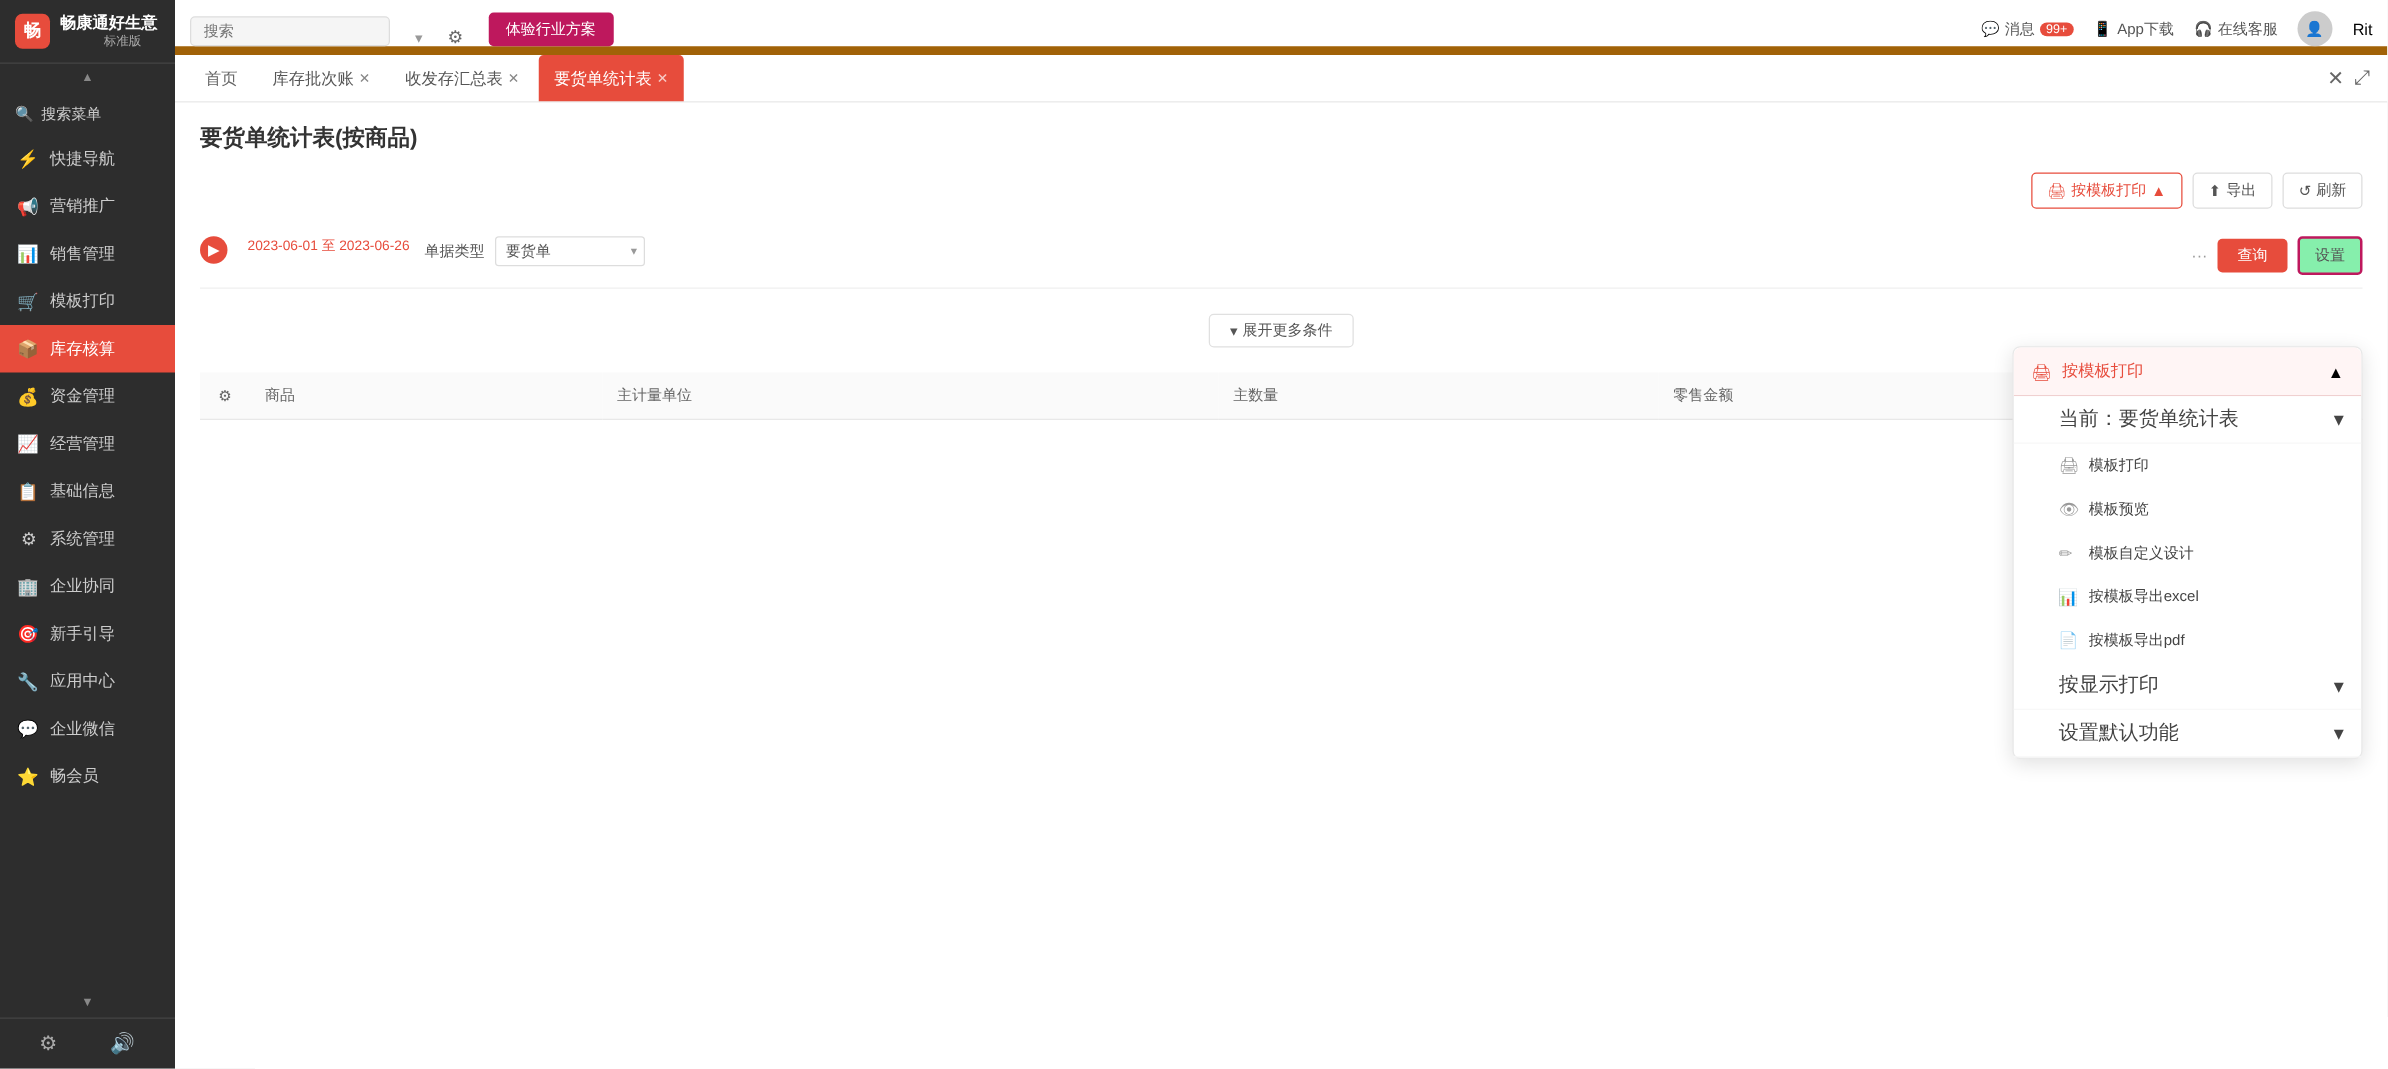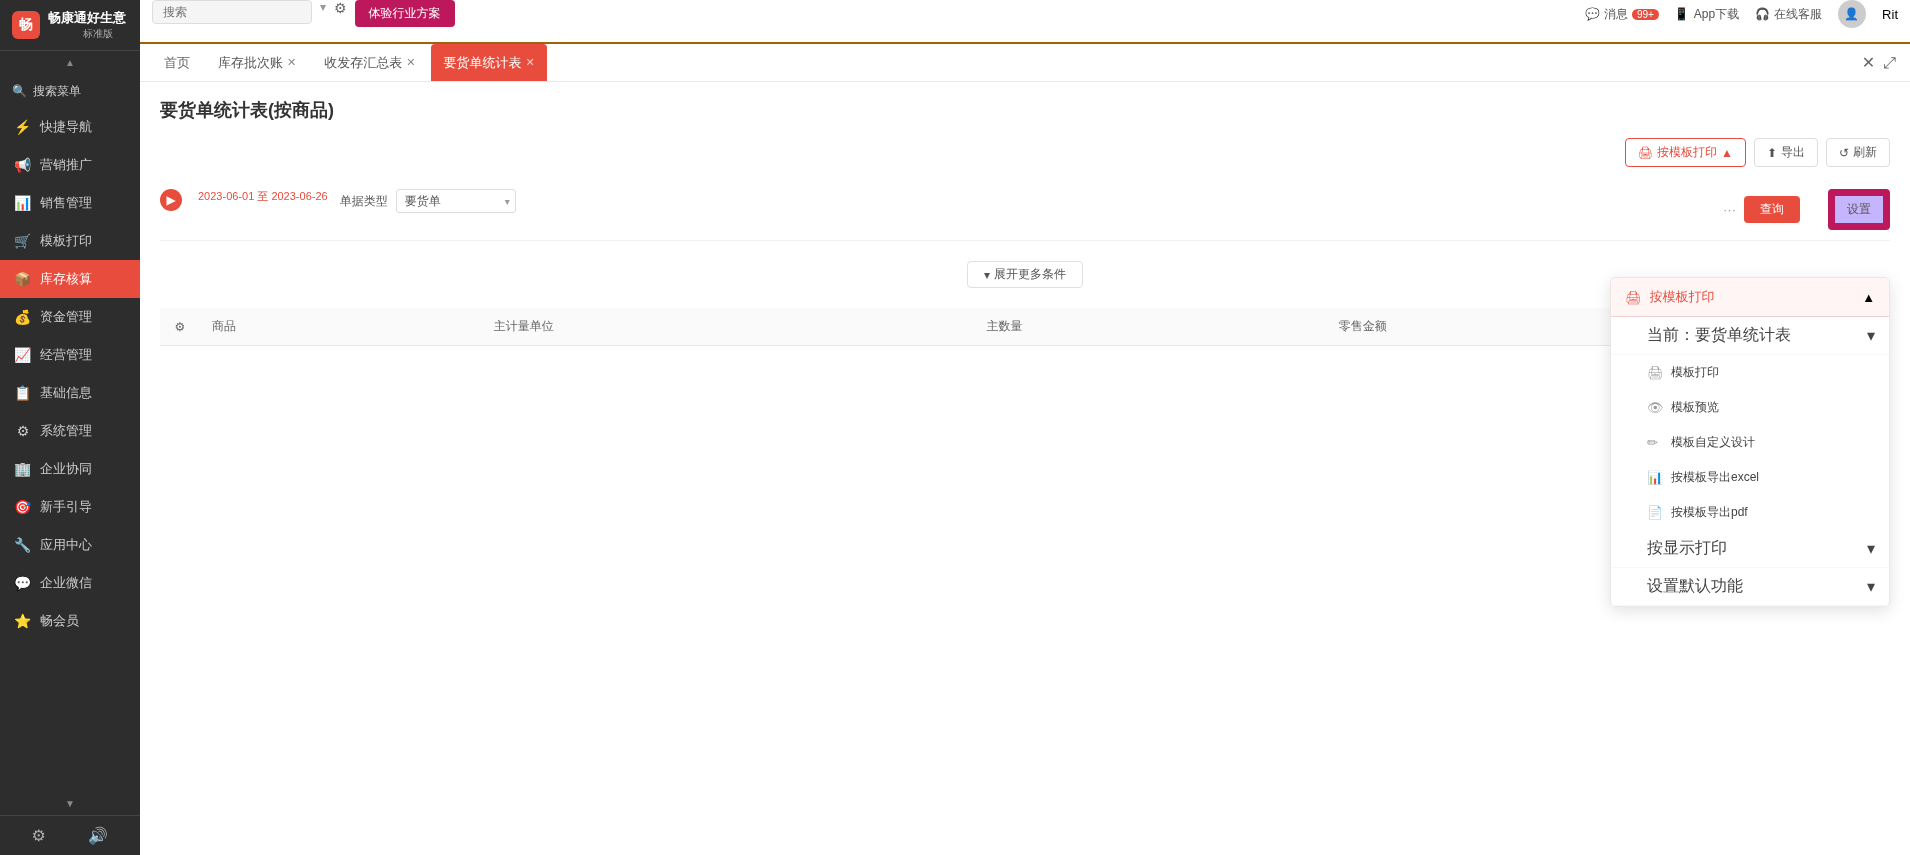--- a/index.html
+++ b/index.html
@@ -63,24 +63,24 @@
     }
     .sidebar-footer-icon { color: #aaa; cursor: pointer; font-size: 16px; }
 
     
     .main { flex: 1; display: flex; flex-direction: column; overflow: hidden; }
 
     
     .topbar {
       height: 44px;
       background: #fff;
-      display: flex; align-items: flex-start;
+      display: flex; align-items: flex-end;
       padding: 0 12px;
-      gap: 8px;
-      border-bottom: 2px solid #a16207;
+      gap: 20px;
+      border-bottom: 7px solid #a16207;
       position: relative;
     }
     .topbar-search {
       background: #f5f5f5; border: 1px solid #ddd; border-radius: 4px;
       padding: 4px 10px; font-size: 12px; color: #999;
       width: 160px;
     }
     .topbar-chevron { color: #999; cursor: pointer; font-size: 12px; }
     .topbar-gear { color: #666; cursor: pointer; font-size: 14px; }
     .topbar-trial-btn {
@@ -256,22 +256,22 @@
       display: flex; align-items: center; gap: 8px;
       padding: 9px 14px 9px 36px;
       font-size: 12px; color: #444; cursor: pointer;
     }
     .dropdown-item-icon { color: #999; font-size: 13px; width: 16px; }
     .query-btn {
       background: #e74c3c; color: #fff; border: none; border-radius: 4px;
       padding: 5px 16px; font-size: 12px; cursor: pointer;
     }
     .settings-btn {
-      background: #c4b5fd; color: #555; border: 7px solid #be185d; border-radius: 4px;
-      padding: 5px 12px; font-size: 12px; cursor: pointer; margin-left: 20px;
+      background: #86efac; color: #555; border: 2px solid #be185d; border-radius: 4px;
+      padding: 5px 12px; font-size: 12px; cursor: pointer;
     }
   </style>
 </head>
 <body>
 
 <div class="sidebar">
   <div class="sidebar-logo">
     <div class="sidebar-logo-icon">畅</div>
     <div class="sidebar-logo-text">
       <div class="title">畅康通好生意</div>

